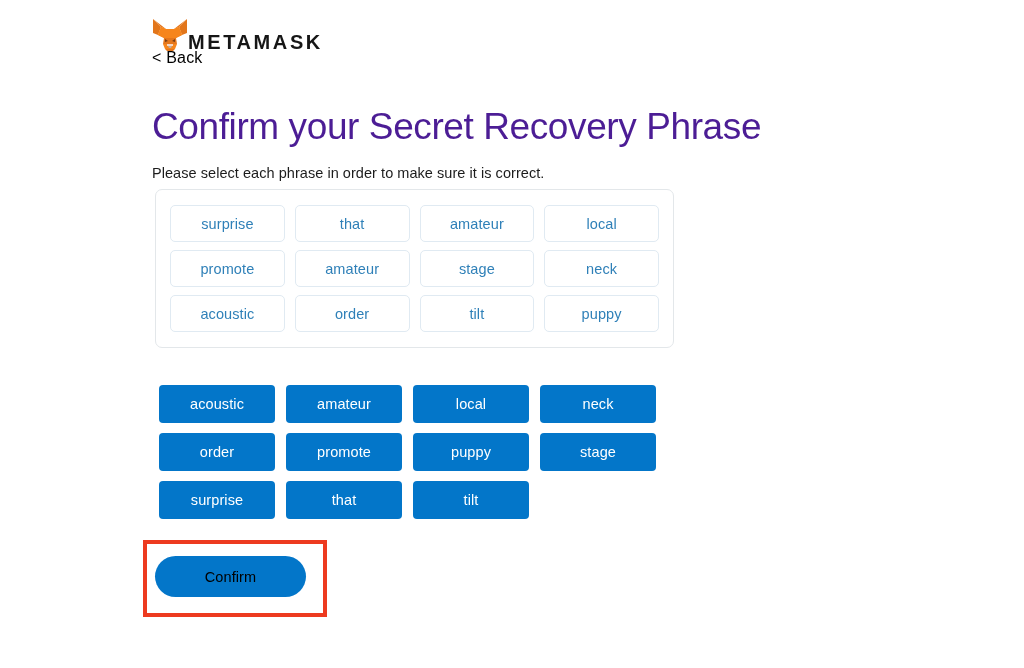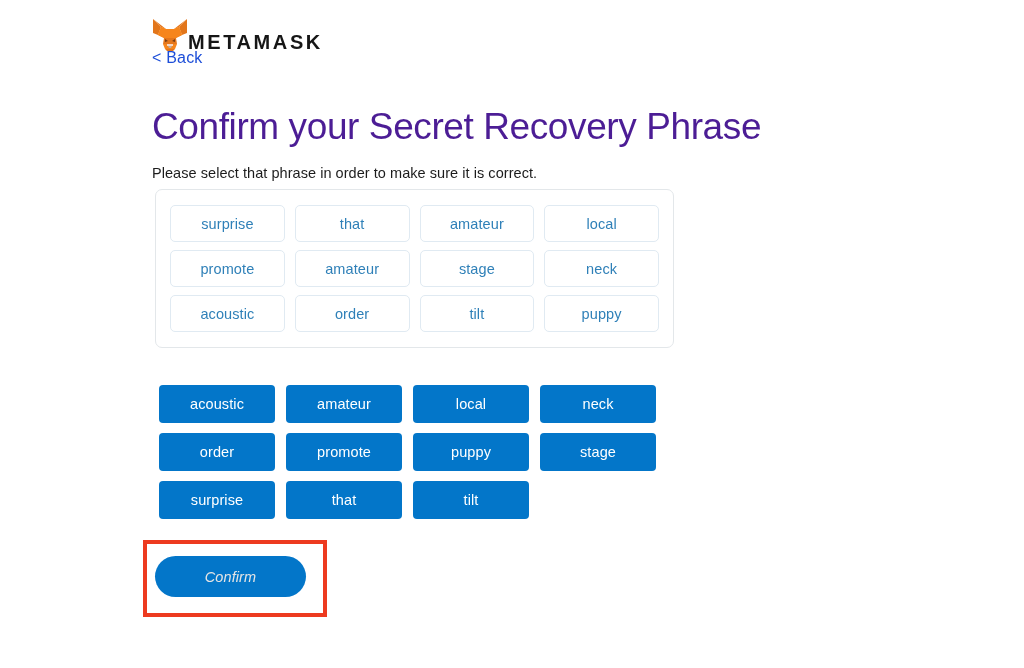--- a/index.html
+++ b/index.html
@@ -37,21 +37,21 @@
     letter-spacing: 2.6px;
     color: #161616;
     line-height: 1;
     padding-top: 2px;
   }
   .back-link {
     position: absolute;
     left: 152px;
     top: 49px;
     font-size: 16px;
-    color: #1d4ed8;
+    color: #000000;
     letter-spacing: 0.2px;
     cursor: pointer;
     white-space: nowrap;
   }
 
   
   .page-title {
     position: absolute;
     left: 152px;
     top: 80px;
@@ -143,30 +143,29 @@
   }
   .confirm-btn {
     position: absolute;
     left: 155px;
     top: 556px;
     width: 151px;
     height: 41px;
     background: #0376c9;
     border: none;
     border-radius: 21px;
-    color: #e5e5e5;
+    color: #000000;
     font-family: "Liberation Sans", sans-serif;
     font-size: 14.5px;
     letter-spacing: 0.1px;
     display: flex;
     align-items: center;
     justify-content: center;
     cursor: pointer;
     user-select: none;
-    font-style: italic;
   }
 </style>
 </head>
 <body>
 
 <div class="brand">
   <span>
     <svg class="fox-logo" viewBox="0 0 36 34" xmlns="http://www.w3.org/2000/svg">
       <polygon points="1,1 9,9 6,17 1,15" fill="#e2761b"></polygon>
       <polygon points="35,1 27,9 30,17 35,15" fill="#e2761b"></polygon>
@@ -183,21 +182,21 @@
       <polygon points="15,26 21,26 21,28 15,28" fill="#f5d7c4"></polygon>
       <polygon points="16,28 20,28 19,30 17,30" fill="#c0ad9e"></polygon>
     </svg>
   </span>
   <span class="wordmark">METAMASK</span>
 </div>
 
 <div class="back-link">&lt; Back</div>
 
 <h1 class="page-title">Confirm your Secret Recovery Phrase</h1>
-<p class="page-subtitle">Please select that phrase in order to make sure it is correct.</p>
+<p class="page-subtitle">Please select each phrase in order to make sure it is correct.</p>
 
 <div class="slots-panel">
   <div class="slots-grid" id="slots-grid">
       <div class="slot">surprise</div>
       <div class="slot">that</div>
       <div class="slot">amateur</div>
       <div class="slot">local</div>
       <div class="slot">promote</div>
       <div class="slot">amateur</div>
       <div class="slot">stage</div>

